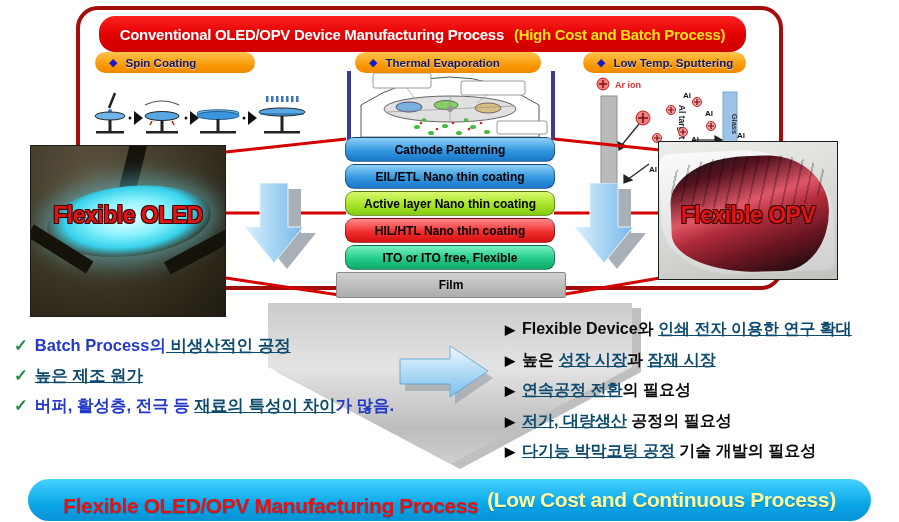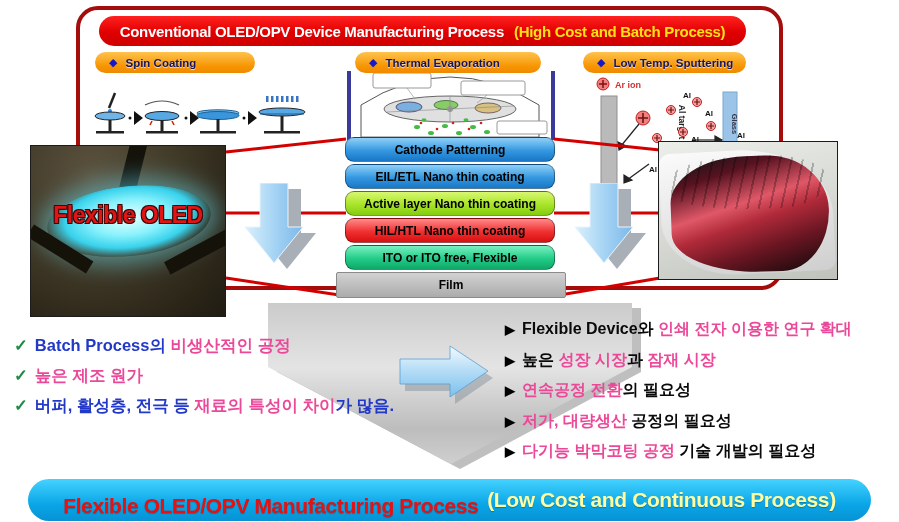--- a/index.html
+++ b/index.html
@@ -4,21 +4,21 @@
 <style>
   * { margin:0; padding:0; box-sizing:border-box; }
   body { background:#ffffff; font-family:"Liberation Sans", sans-serif; }
   .slide { position:relative; width:899px; height:522px; background:#ffffff; overflow:hidden; }
 
   
   .frame { position:absolute; left:76px; top:6px; width:707px; height:284px;
            border:4px solid #a50d0d; border-radius:22px; z-index:0; background:#ffffff; }
 
   
-  .top-banner { position:absolute; left:99px; top:16px; width:647px; height:30px; z-index:6;
+  .top-banner { position:absolute; left:99px; top:16px; width:647px; height:36px; z-index:6;
                 background:linear-gradient(#ff2020,#e00000 55%,#cf0000); border-radius:16px;
                 display:flex; align-items:center; justify-content:center; gap:10px; white-space:nowrap; }
   .top-banner .t-main { color:#ffffff; font-weight:bold; font-size:15px; letter-spacing:-0.3px; }
   .top-banner .t-sub  { color:#ffe11a; font-weight:bold; font-size:15px; letter-spacing:-0.3px; }
 
   
   .pill { position:absolute; top:52px; height:21px; z-index:6;
           background:linear-gradient(#ffc34e,#f79400 70%,#ef8a00); border-radius:11px;
           display:flex; align-items:center; padding-left:14px; gap:8px; }
   .pill .diamond { color:#1818c8; font-size:11px; line-height:1; }
@@ -82,21 +82,21 @@
   .down-arrow.da-right { left:573px; top:183px; }
 
   
   .right-arrow { position:absolute; left:398px; top:342px; width:95px; height:62px; z-index:4; }
 
   
   .left-list { position:absolute; left:14px; top:330px; width:400px; z-index:5; list-style:none; }
   .left-list li { line-height:30px; font-size:16.5px; font-weight:bold; white-space:nowrap; }
   .check { color:#1e8a46; margin-right:7px; }
   .t-blue { color:#2238c8; }
-  .t-red  { color:#ec4899; }
+  .t-red  { color:#0c4a6e;text-decoration:underline; }
   .t-black{ color:#0a0a0a; }
   .right-list { position:absolute; left:505px; top:314px; width:392px; z-index:5; list-style:none; }
   .right-list li { line-height:29.5px; font-size:16px; font-weight:bold; white-space:nowrap; }
   .r-bullet { color:#000000; font-size:13px; margin-right:7px; }
 
   
   .bottom-banner { position:absolute; left:28px; top:479px; width:843px; height:42px; z-index:6;
     background:linear-gradient(#45d2ff,#0aa6e8 60%,#0892d4); border-radius:21px;
     display:flex; align-items:center; justify-content:center; gap:9px; white-space:nowrap; }
   .bottom-banner .b-main { color:#e81010; font-weight:bold; font-size:21px; letter-spacing:-0.4px;
@@ -297,20 +297,21 @@
     <div class="oled-arm a2"></div>
     <div class="oled-arm a3"></div>
     <div class="photo-label">Flexible OLED</div>
   </div>
 
   <div class="photo photo-opv">
     <div class="opv-paper"></div>
     <div class="opv-sheet">
       <div class="opv-stripes"></div>
     </div>
+    <div class="photo-label">Flexible OPV</div>
   </div>
 
   <div class="stack">
     <div class="layer l-blue">Cathode Patterning</div>
     <div class="layer l-blue">EIL/ETL Nano thin coating</div>
     <div class="layer l-active">Active layer Nano thin coating</div>
     <div class="layer l-red">HIL/HTL Nano thin coating</div>
     <div class="layer l-ito">ITO or ITO free, Flexible</div>
     <div class="layer l-film">Film</div>
   </div>

